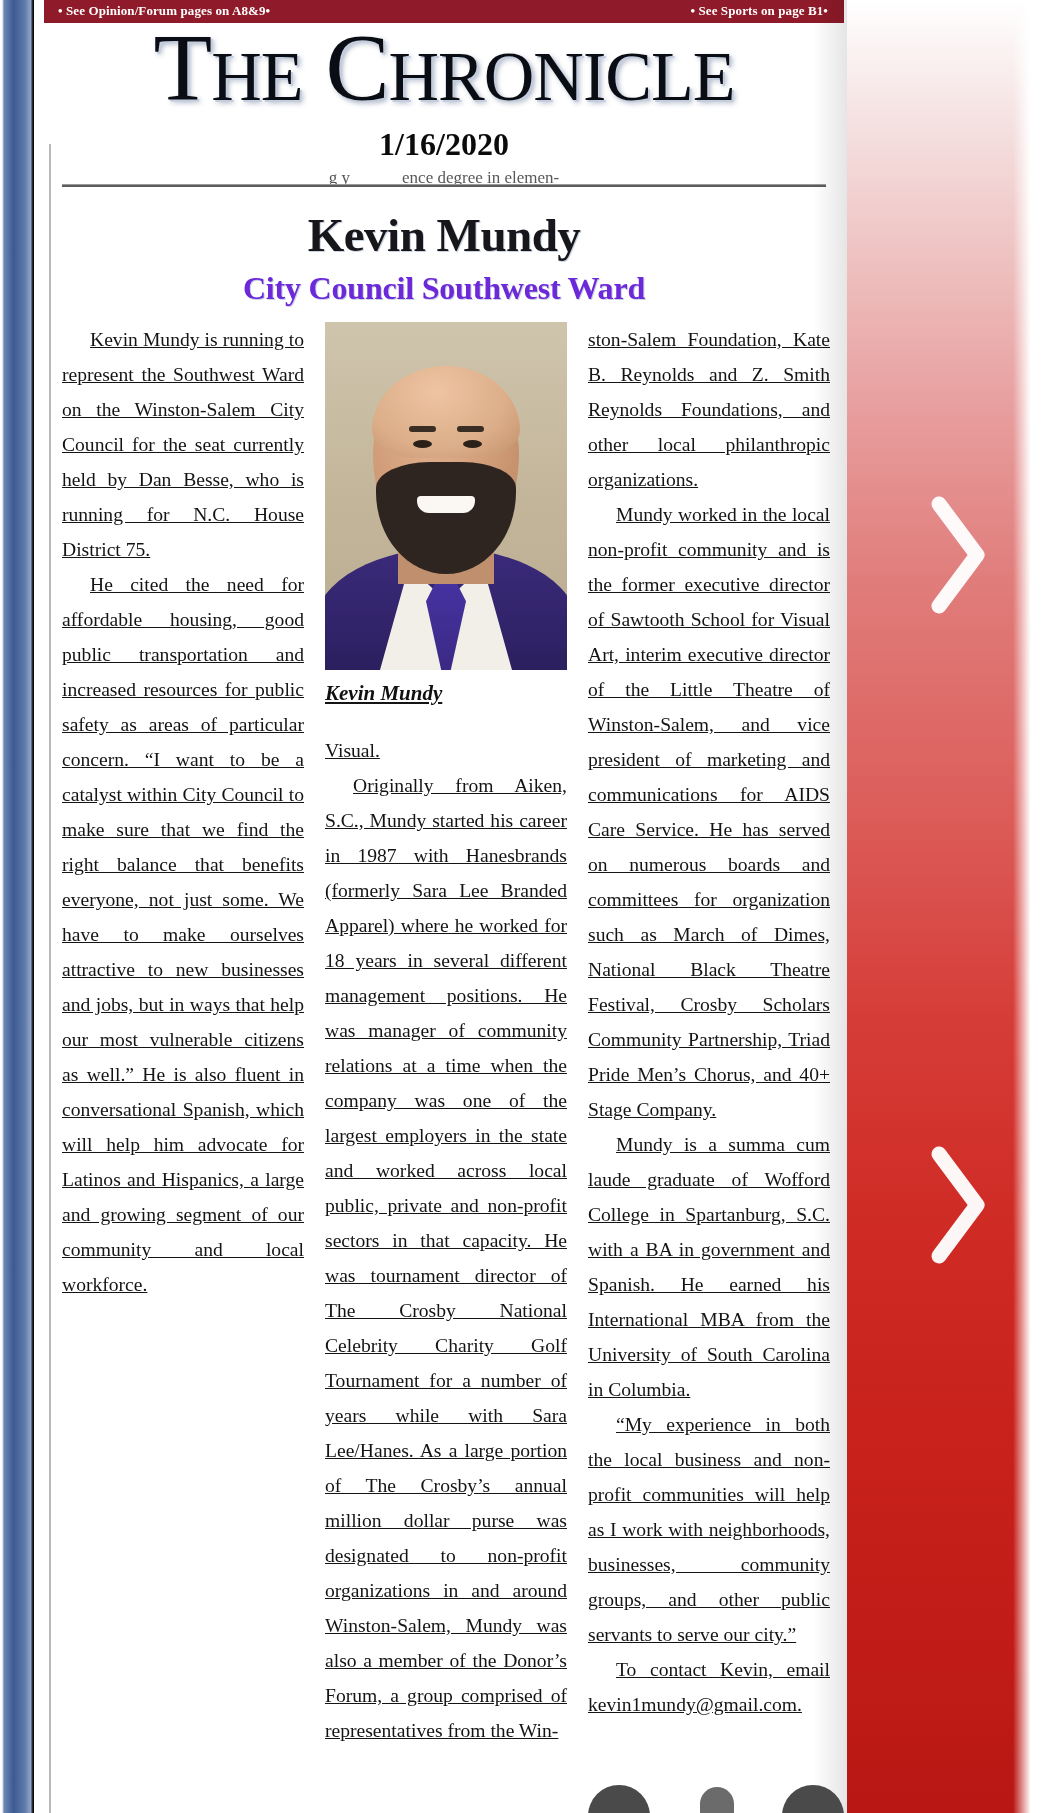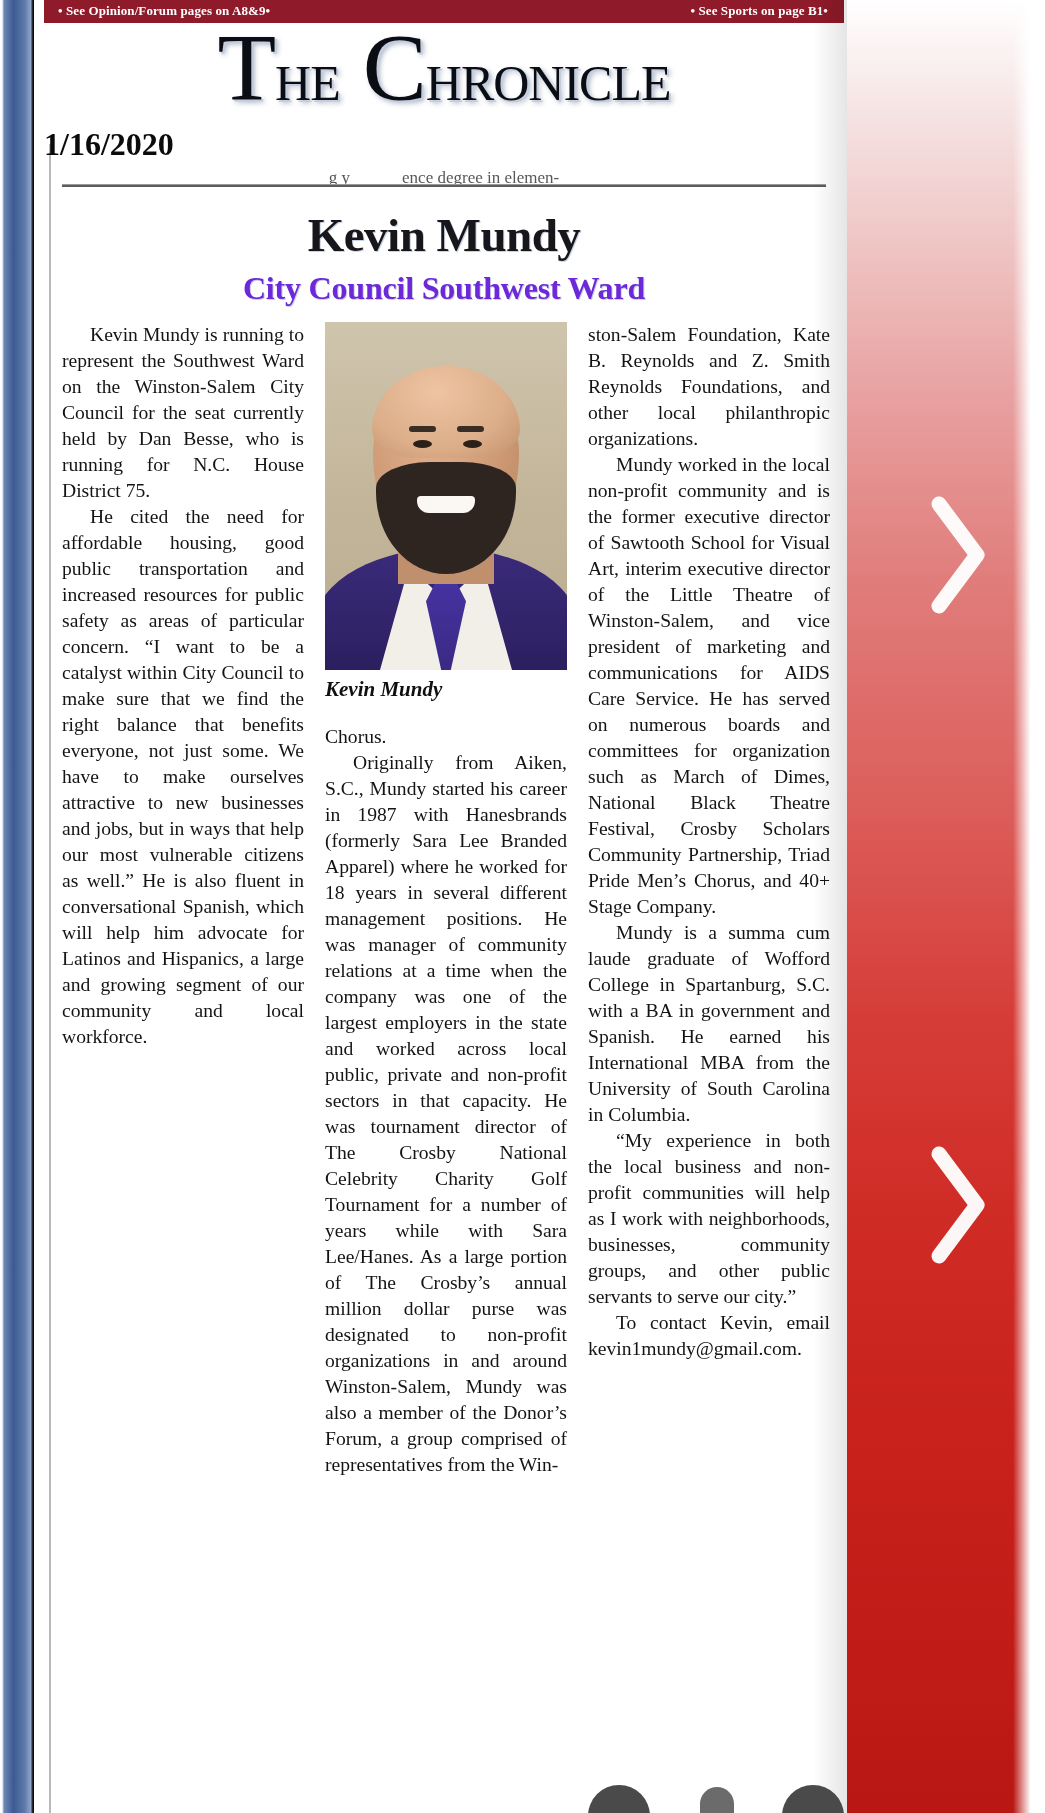--- a/index.html
+++ b/index.html
@@ -143,26 +143,27 @@
     width: 100%;
     text-align: center;
     font-family: "Liberation Serif", "DejaVu Serif", serif;
     font-size: 96px;
     line-height: 1.0;
     letter-spacing: -1px;
     color: #0a0d14;
     text-shadow: 2px 2px 0 #c3cddd, 3px 3px 5px rgba(60,80,120,.45);
     white-space: nowrap;
   }
-  .masthead .small-caps { font-size: 50px; }
+  .masthead .small-caps { font-size: 70px; }
 
   .issue-date {
     position: absolute;
     left: 0; top: 126px;
     width: 100%;
+    text-align: center;
     font-family: "Liberation Serif", serif;
     font-weight: bold;
     font-size: 32px;
     color: #0b0b0b;
   }
 
   
   .ghost-line {
     position: absolute;
     left: 0; top: 168px;
@@ -217,25 +218,26 @@
     left: 18px; top: 322px;
     width: 768px;
     height: 1480px;
     display: flex;
     gap: 21px;
   }
   .col {
     width: 242px;
     font-family: "Liberation Serif", "DejaVu Serif", serif;
     font-size: 19.6px;
-    line-height: 26px;
+    line-height: 35px;
     text-align: justify;
     text-justify: inter-word;
     color: #141414;
     hyphens: manual;
+    text-decoration: underline;
   }
   .col p { margin: 0; text-indent: 28px; }
   .col p.noindent { text-indent: 0; }
 
   
   .photo-wrap { margin: 0 0 2px 0; }
   .photo {
     width: 242px;
     height: 348px;
     position: relative;
@@ -386,21 +388,21 @@
             <div class="bald"></div>
             <div class="beard"></div>
             <div class="mouth"></div>
             <div class="brow brow-l"></div>
             <div class="brow brow-r"></div>
             <div class="eye eye-l"></div>
             <div class="eye eye-r"></div>
           </div>
           <div class="caption">Kevin Mundy</div>
         </div>
-        <p class="noindent">Chorus.</p>
+        <p class="noindent">Visual.</p>
         <p>Originally from Aiken, S.C., Mundy started his career in 1987 with Hanesbrands (formerly Sara Lee Branded Apparel) where he worked for 18 years in several different management positions. He was manager of community relations at a time when the company was one of the largest employers in the state and worked across local public, private and non-profit sectors in that capacity. He was tournament director of The Crosby National Celebrity Charity Golf Tournament for a number of years while with Sara Lee/Hanes. As a large portion of The Crosby’s annual million dollar purse was designated to non-profit organizations in and around Winston-Salem, Mundy was also a member of the Donor’s Forum, a group comprised of representatives from the Win-</p>
       </div>
 
       <div class="col">
         <p class="noindent">ston-Salem Foundation, Kate B. Reynolds and Z. Smith Reynolds Foundations, and other local philanthropic organizations.</p>
         <p>Mundy worked in the local non-profit community and is the former executive director of Sawtooth School for Visual Art, interim executive director of the Little Theatre of Winston-Salem, and vice president of marketing and communications for AIDS Care Service. He has served on numerous boards and committees for organization such as March of Dimes, National Black Theatre Festival, Crosby Scholars Community Partnership, Triad Pride Men’s Chorus, and 40+ Stage Company.</p>
         <p>Mundy is a summa cum laude graduate of Wofford College in Spartanburg, S.C. with a BA in government and Spanish. He earned his International MBA from the University of South Carolina in Columbia.</p>
         <p>“My experience in both the local business and non-profit communities will help as I work with neighborhoods, businesses, community groups, and other public servants to serve our city.”</p>
         <p>To contact Kevin, email kevin1mundy@gmail.com.</p>
       </div>

